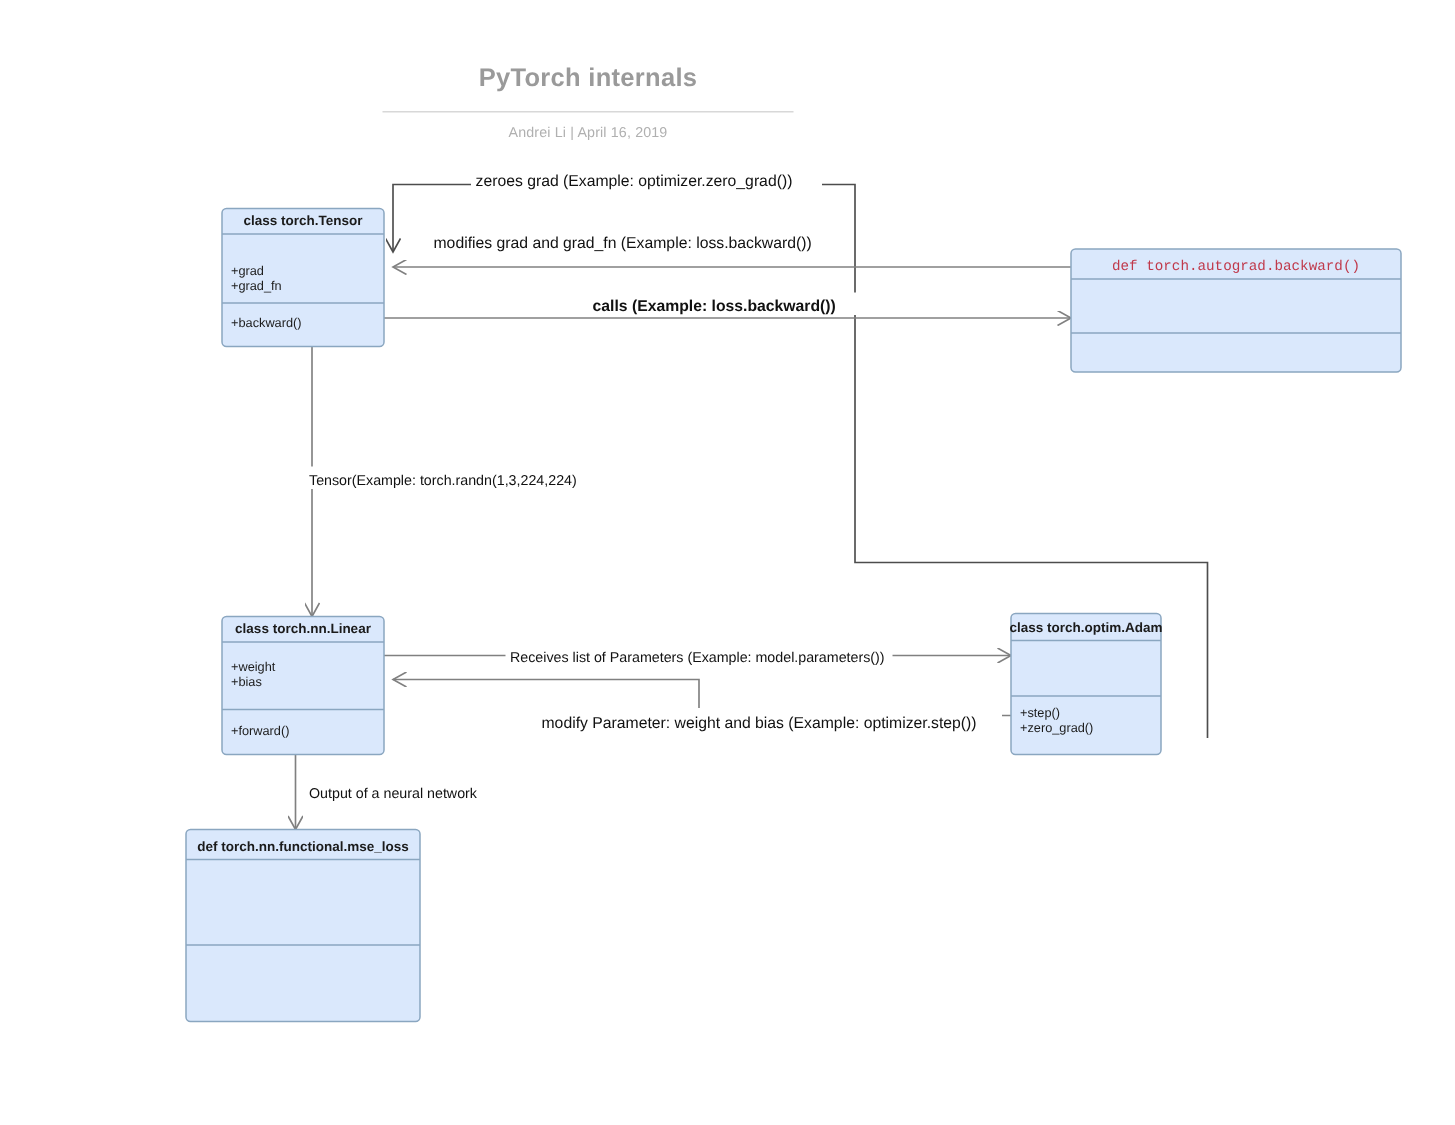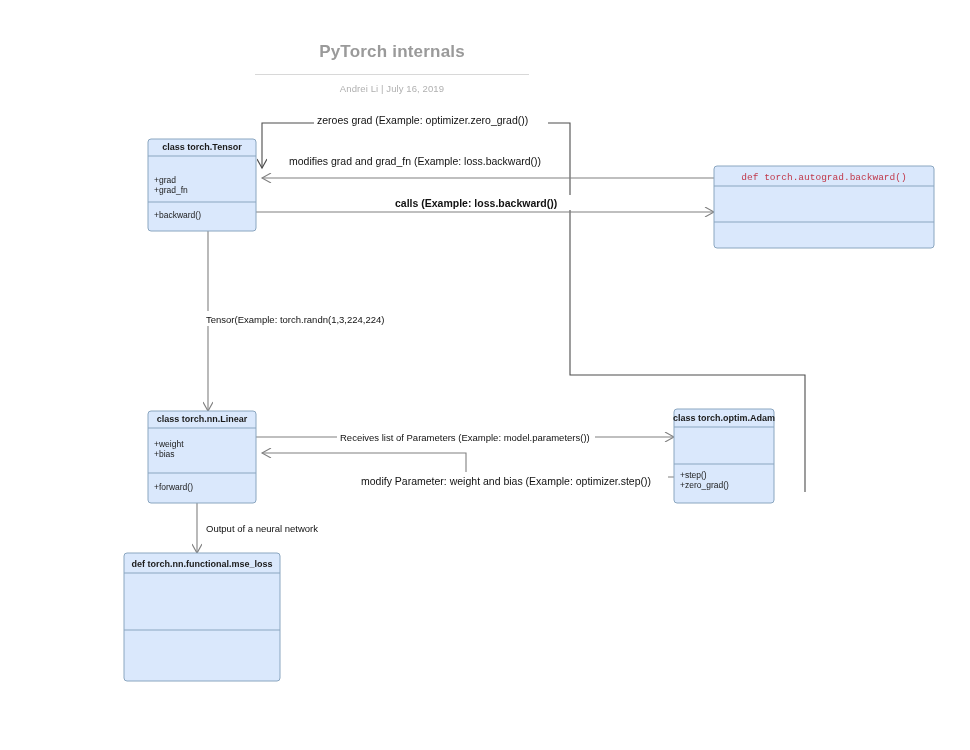--- a/index.html
+++ b/index.html
@@ -108,21 +108,21 @@
   .label-bg {
     fill: #ffffff;
   }
 </style>
 </head>
 <body>
 
 <div class="page-header">
   <h1 class="page-title">PyTorch internals</h1>
   <div class="title-rule"></div>
-  <p class="byline">Andrei Li  |  July 16, 2019</p>
+  <p class="byline">Andrei Li  |  April 16, 2019</p>
 </div>
 
 <div class="diagram-canvas">
 <svg width="970" height="750" viewBox="0 0 970 750" xmlns="http://www.w3.org/2000/svg">
 
   <defs>
     <marker id="openArrowGray" markerWidth="12" markerHeight="10" refX="10" refY="5" orient="auto" markerUnits="userSpaceOnUse">
       <path d="M1,0 L10,5 L1,10" fill="none" stroke="#808080" stroke-width="1.1"></path>
     </marker>
     <marker id="openArrowGrayL" markerWidth="12" markerHeight="10" refX="10" refY="5" orient="auto" markerUnits="userSpaceOnUse">

